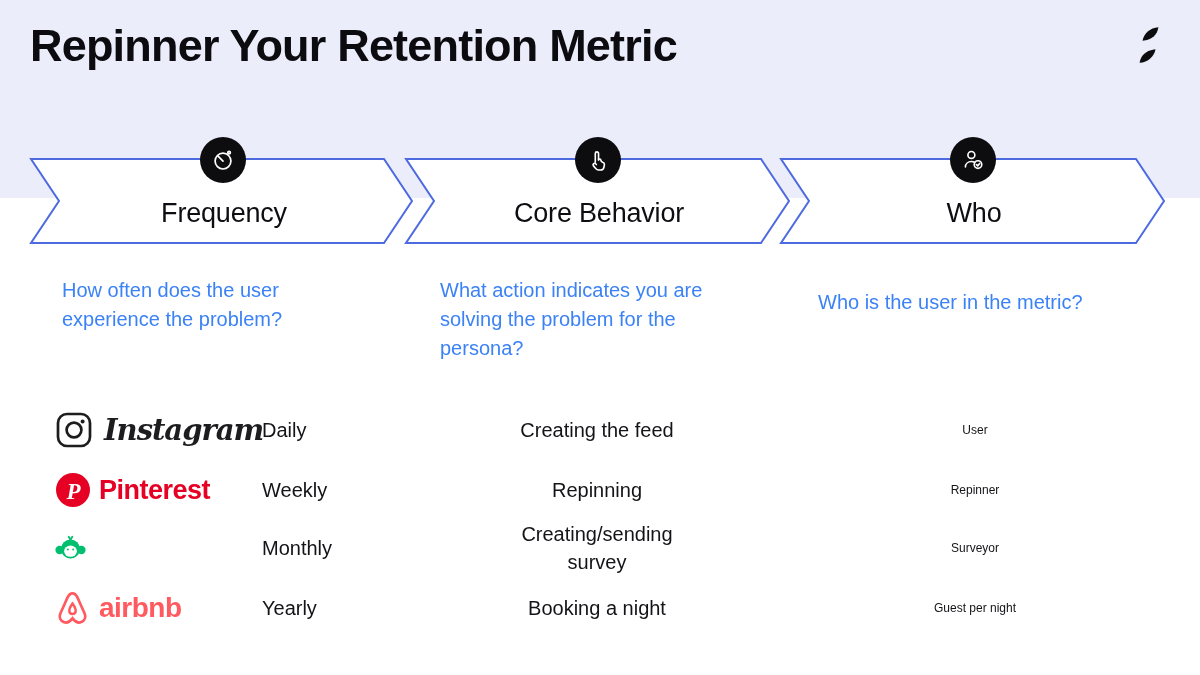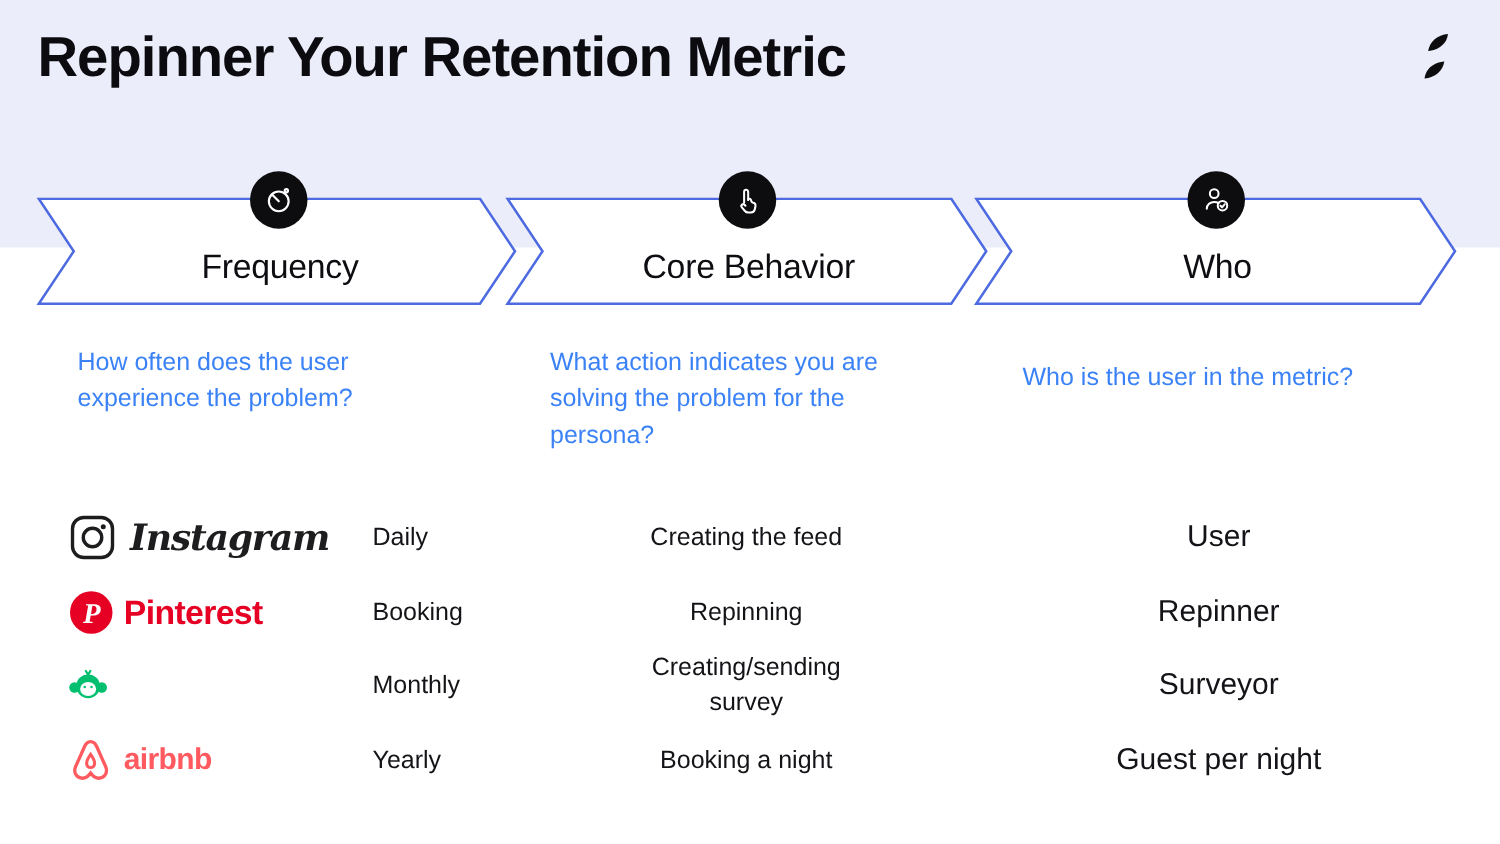--- a/index.html
+++ b/index.html
@@ -38,31 +38,31 @@
     position:absolute;top:276px;
     font-size:20px;line-height:29px;color:#3b82f6;
   }
   .q1{left:62px;width:290px;}
   .q2{left:440px;width:300px;}
   .q3{left:818px;width:280px;margin-top:12px;}
 
   .row{position:absolute;left:0;width:1200px;display:block;padding-left:28px;}
   .cell{position:absolute;display:flex;align-items:center;}
   .logo-cell{left:55px;width:230px;gap:11px;}
-  .freq-cell{left:262px;width:150px;font-size:20px;color:#141418;margin-left:36px;}
+  .freq-cell{left:262px;width:150px;font-size:20px;color:#141418;}
   .beh-cell{left:440px;width:314px;justify-content:center;text-align:center;font-size:20px;color:#141418;}
   .beh-cell span{display:inline-block;max-width:195px;line-height:28px;}
-  .who-cell{left:818px;width:314px;justify-content:center;text-align:left;font-size:24px;color:#141418;}
+  .who-cell{left:818px;width:314px;justify-content:center;text-align:left;font-size:12px;color:#141418;}
 
   .wm-instagram{font-family:"DejaVu Serif", serif;font-style:italic;font-weight:bold;
     font-size:29px;color:#1d1d1f;letter-spacing:-1px;}
   .wm-pinterest{font-size:27px;font-weight:bold;color:#E60023;letter-spacing:-0.5px;}
   .wm-surveymonkey{font-size:21px;font-weight:bold;color:#00BF6F;letter-spacing:-0.3px;}
   .wm-surveymonkey sup{font-size:10px;font-weight:normal;}
-  .wm-airbnb{font-size:24px;font-weight:bold;color:#FF5A5F;letter-spacing:-0.5px;}
+  .wm-airbnb{font-size:28px;font-weight:bold;color:#FF5A5F;letter-spacing:-0.5px;}
 </style>
 </head>
 <body>
 
 <div class="header-band"></div>
 
 <h1 class="title">Repinner Your Retention Metric</h1>
 
 <div class="brand">
   <svg viewBox="0 0 44 36" width="46" height="38">
@@ -130,21 +130,21 @@
 
 <div class="row" style="top:468px;height:44px">
   <div class="cell logo-cell" style="height:44px;gap:8px">
     <svg width="36" height="36" viewBox="0 0 36 36">
       <circle cx="18" cy="18" r="17" fill="#E60023"></circle>
       <text x="18.5" y="26.5" text-anchor="middle" font-family="Liberation Serif, serif" font-size="23" font-weight="bold" font-style="italic" fill="#ffffff">P</text>
     </svg>
     <span class="wm-pinterest">Pinterest</span>
   </div>
   <div class="cell freq-cell" style="height:44px">
-      <span>Booking</span>
+      <span>Weekly</span>
     </div>
   <div class="cell beh-cell" style="height:44px">
       <span>Repinning</span>
     </div>
   <div class="cell who-cell" style="height:44px">
       <span>Repinner</span>
     </div>
 </div>
 
 <div class="row" style="top:522px;height:52px">

